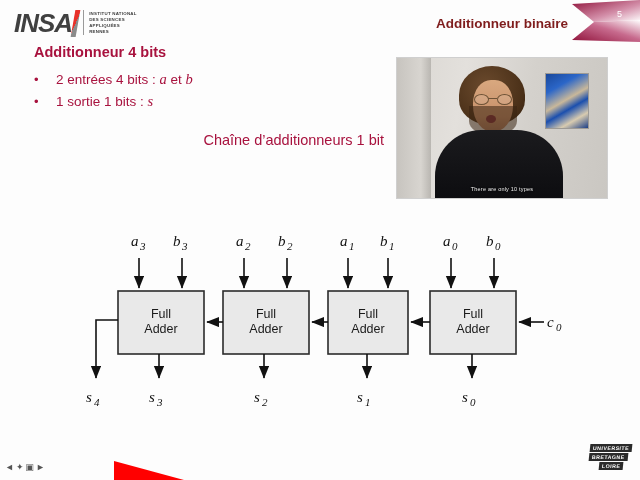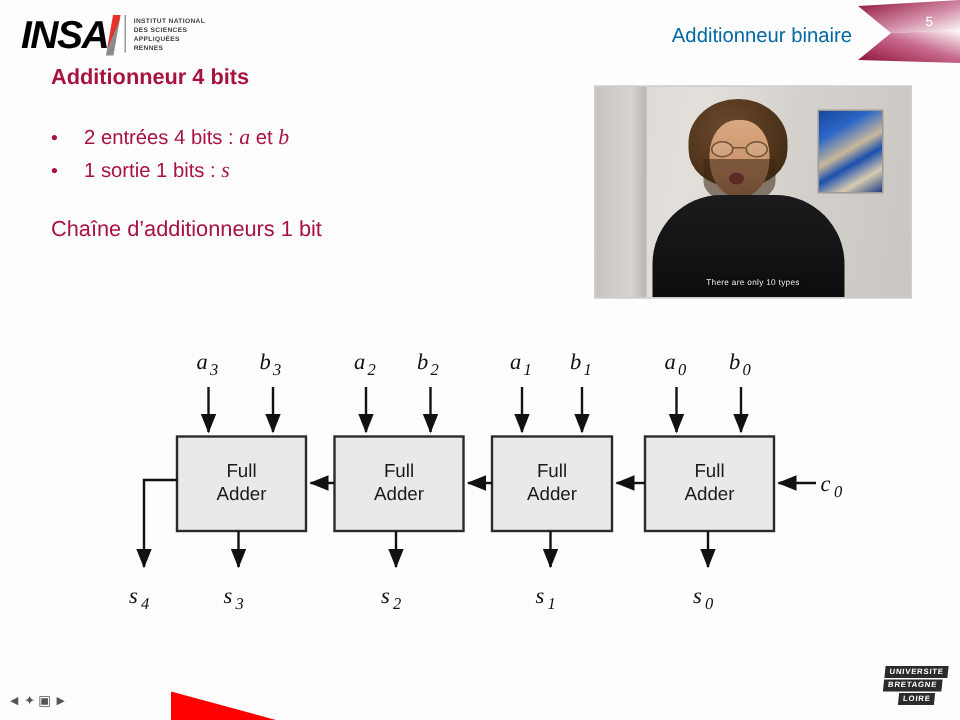--- a/index.html
+++ b/index.html
@@ -21,64 +21,64 @@
     position: absolute; left: 0; top: 0; width: 640px; height: 46px;
   }
   #logo-insa {
     position: absolute; left: 14px; top: 10px;
     display: flex; align-items: flex-start;
   }
   #logo-insa .insa-word {
     font-family: "Liberation Sans", sans-serif;
     font-weight: bold; font-style: italic;
     font-size: 26px; line-height: 26px;
-    color: #000000; letter-spacing: -1px;
+    color: #404040; letter-spacing: -1px;
   }
   #logo-insa .insa-bar {
     width: 5px; height: 27px; margin-left: 1px;
     background: linear-gradient(105deg, #e8312a 50%, #8b8b8b 50%);
     transform: skewX(-10deg);
   }
   #logo-insa .insa-sub {
     margin-left: 5px; padding-left: 5px;
     border-left: 1px solid #9a9a9a;
     font-size: 4.4px; line-height: 6px;
     font-weight: bold; color: #3d3d3d;
     letter-spacing: 0.25px;
     padding-top: 1px;
   }
   #header-title {
     position: absolute; right: 72px; top: 16px;
-    font-size: 13.5px; font-weight: normal; color: #0369a1;
+    font-size: 13.5px; font-weight: bold; color: #7f1d1d;
     white-space: nowrap;
   }
   #chevron {
     position: absolute; right: 0; top: 0; width: 68px; height: 42px;
   }
   #page-number {
     position: absolute; right: 18px; top: 9px;
     font-size: 9px; color: #ffffff; font-weight: normal;
   }
 
   
   #content-text { position: absolute; left: 34px; top: 44px; width: 350px; }
   #content-title {
     font-size: 14.5px; font-weight: bold; color: #a8123e;
-    margin-bottom: 24px;
+    margin-bottom: 11px;
   }
   .bullet-row {
     display: flex; align-items: baseline;
     color: #a8123e; font-size: 13.5px; margin-bottom: 5px;
   }
   .bullet-dot { width: 22px; flex: 0 0 22px; text-align: left; font-size: 13px; }
   .bullet-text { flex: 1; }
   .var { font-family: "Liberation Serif", serif; font-style: italic; font-size: 14.5px; }
   #content-subtitle {
     margin-top: 22px;
-    font-size: 14.5px; color: #a8123e;
+    font-size: 14.5px; color: #a8123e; text-align: right;
   }
 
   
   #video-frame {
     position: absolute; left: 396px; top: 57px; width: 210px; height: 140px;
     border: 1px solid #cfcfcf; overflow: hidden; background: #cfcbc6;
   }
   #video-frame .vwall {
     position: absolute; inset: 0;
     background: linear-gradient(100deg, #d9d6d1 0%, #e3e0dc 30%, #d4d1cc 60%, #cac7c2 100%);

